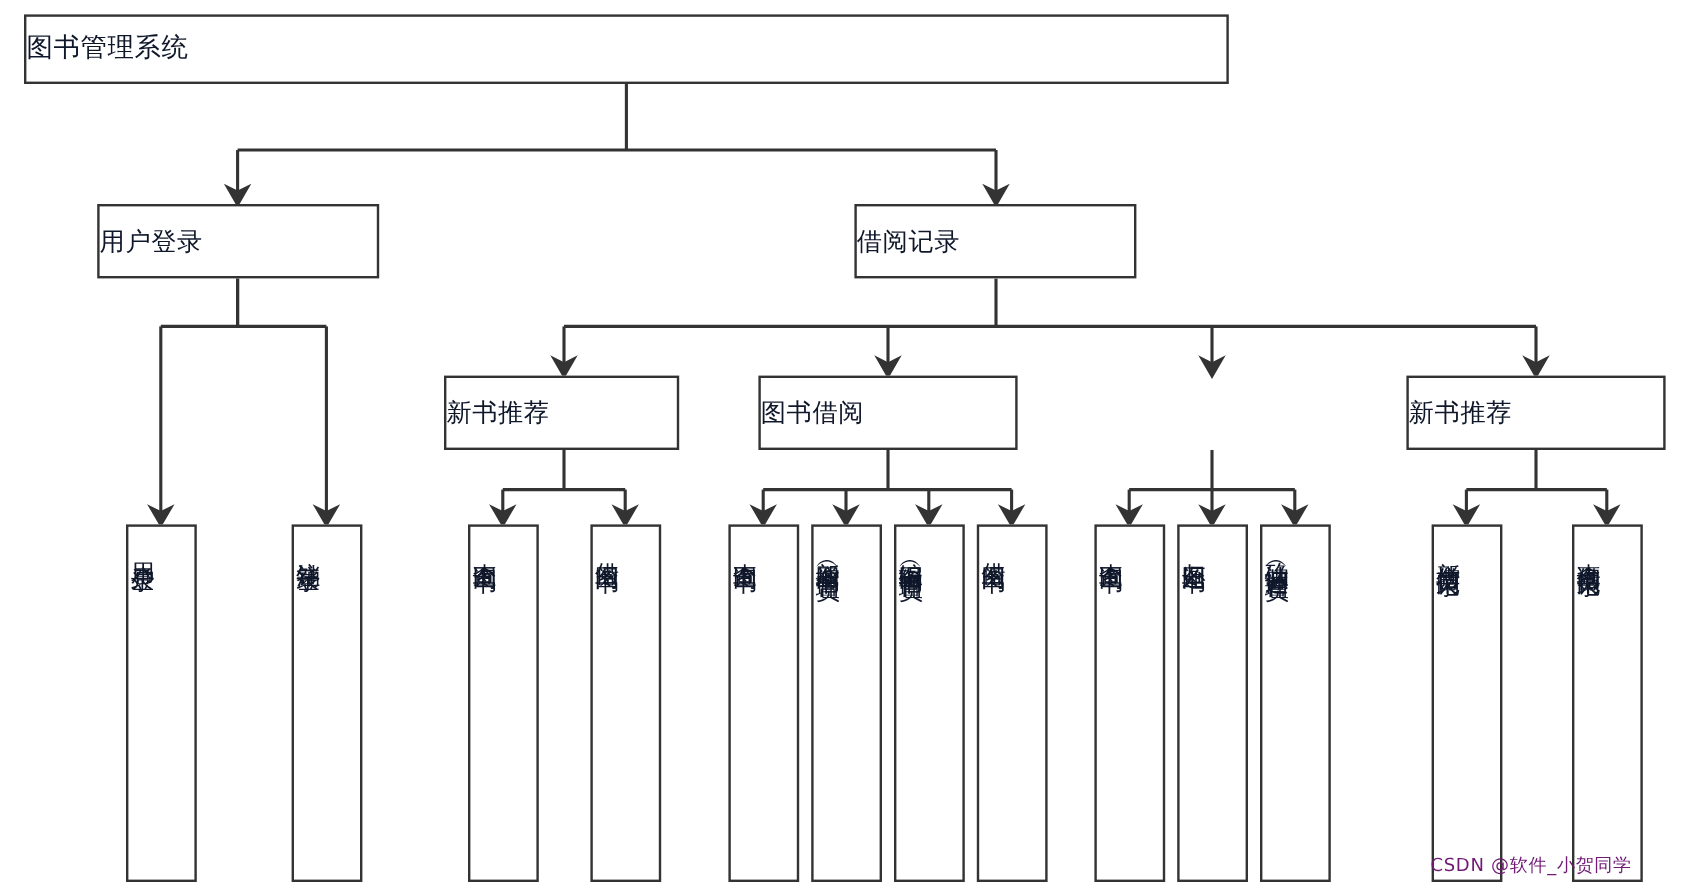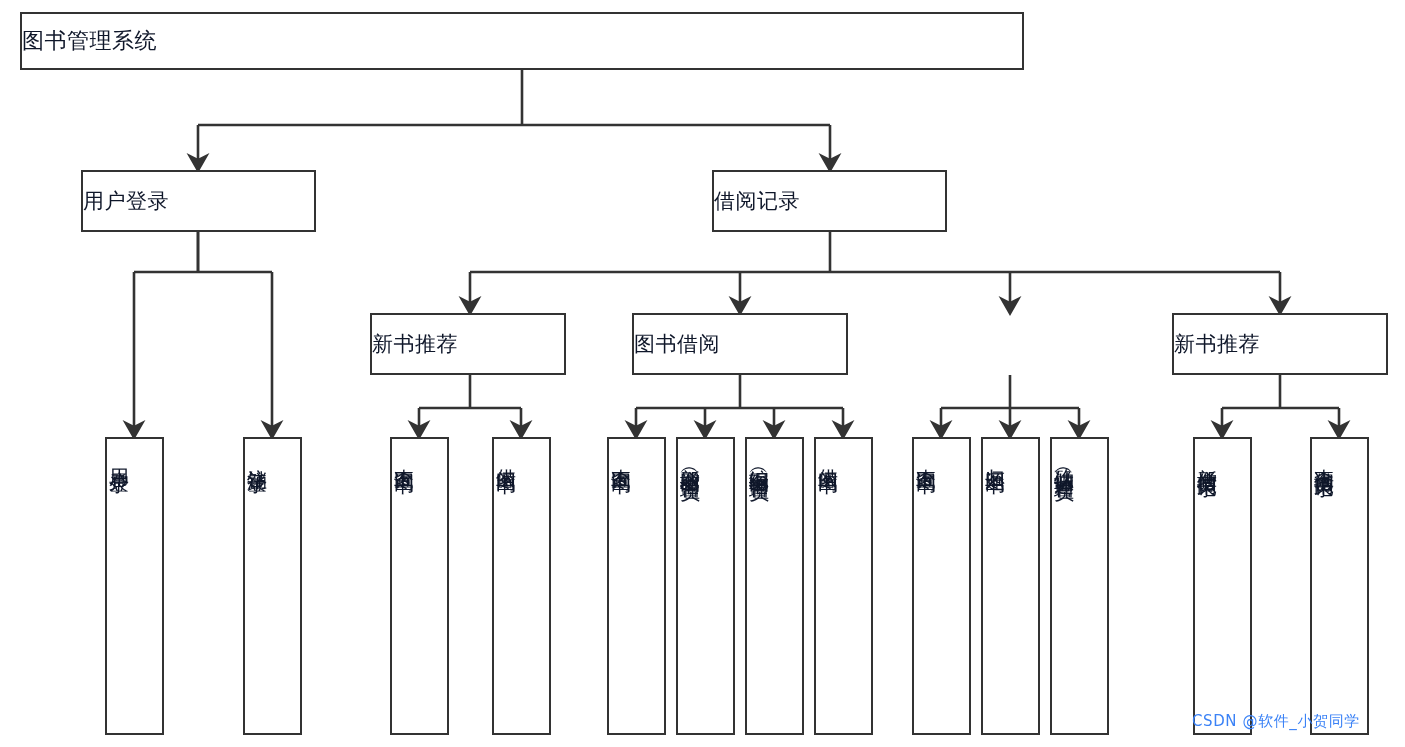--- a/index.html
+++ b/index.html
@@ -43,21 +43,21 @@
     white-space:normal;
     text-align:left;
     max-height:270px;
   }
   .node.leaf.tall .lbl{max-height:278px;}
 
   #watermark{
     position:absolute;
     left:1192px;top:712px;
     font-size:15px;
-    color:#3b82f6;
+    color:#701a75;
     letter-spacing:0.6px;
     white-space:nowrap;
     user-select:none;
   }
 </style>
 </head>
 <body>
 
 <div id="canvas">
 

